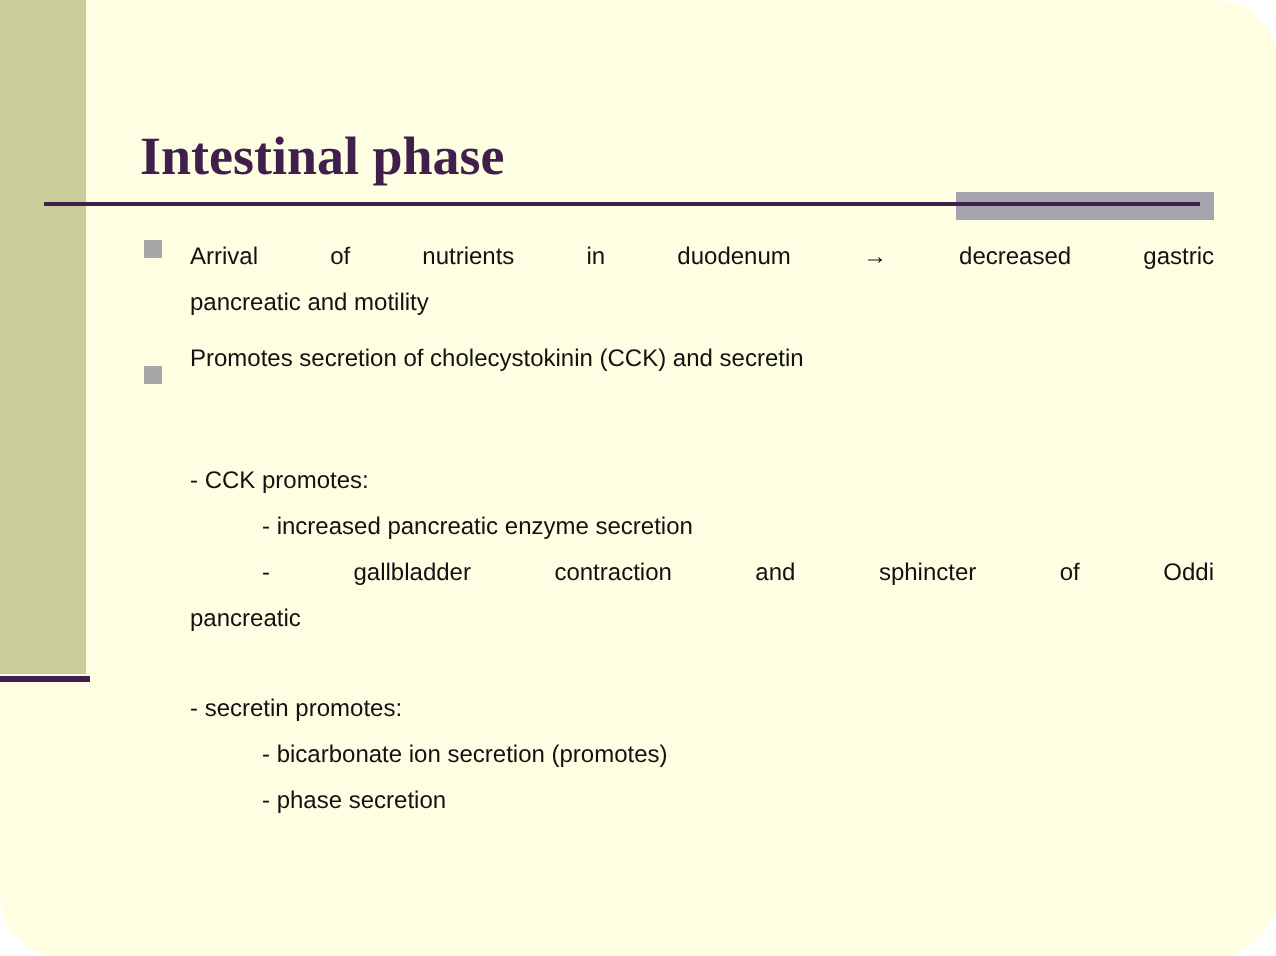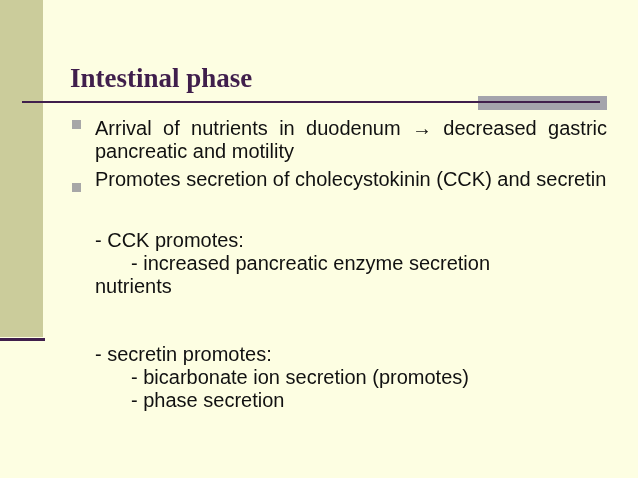--- a/index.html
+++ b/index.html
@@ -10,20 +10,21 @@
     width: 638px;
     height: 478px;
     overflow: hidden;
     font-family: "Liberation Sans", sans-serif;
   }
   .slide {
     position: relative;
     width: 638px;
     height: 478px;
     background: var(--background, #FDFEE2);
+    border-radius: 30px;
   }
   
   .sidebar-bar {
     position: absolute;
     left: 0; top: 0;
     width: 43px; height: 337px;
     background: var(--sidebar, #CBCC9B);
   }
   .sidebar-underline {
     position: absolute;
@@ -55,21 +56,21 @@
     width: 578px; height: 2px;
     background: var(--accent-line, #401F4C);
     z-index: 2;
   }
   
   .txt {
     position: absolute;
     left: 95px;
     width: 512px;
     box-sizing: border-box;
-    font-size: 20px;
+    font-size: 12px;
     line-height: 23px;
     color: var(--body-text, #111111);
   }
   .jl {              
     text-align: justify;
     text-align-last: justify;
   }
   .line { display: block; }
   .indent { padding-left: 36px; }
   .bullet-square {
@@ -113,21 +114,22 @@
     <span class="line">Promotes secretion of cholecystokinin (CCK) and secretin</span>
   </div>
 
   <div class="txt" id="block-cckh">
     <span class="line">- CCK promotes:</span>
   </div>
   <div class="txt" id="block-cck1">
     <span class="line indent">- increased pancreatic enzyme secretion</span>
   </div>
   <div class="txt" id="block-cck2">
-    <span class="line">nutrients</span>
+    <span class="line indent jl">- gallbladder contraction and sphincter of Oddi</span>
+    <span class="line">pancreatic</span>
   </div>
 
   <div class="txt" id="block-sech">
     <span class="line">- secretin promotes:</span>
   </div>
   <div class="txt" id="block-sec1">
     <span class="line indent">- bicarbonate ion secretion (promotes)</span>
   </div>
   <div class="txt" id="block-sec2">
     <span class="line indent">- phase secretion</span>

